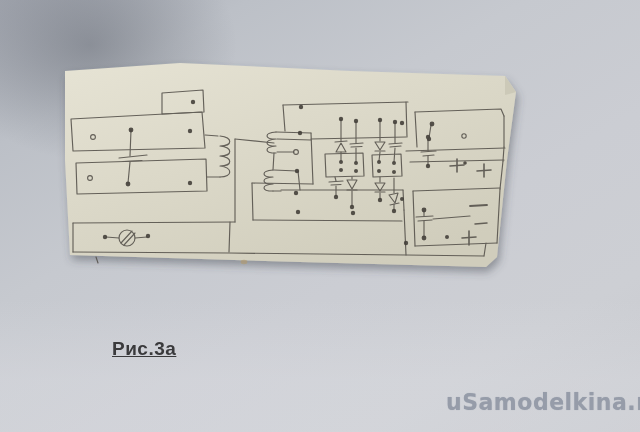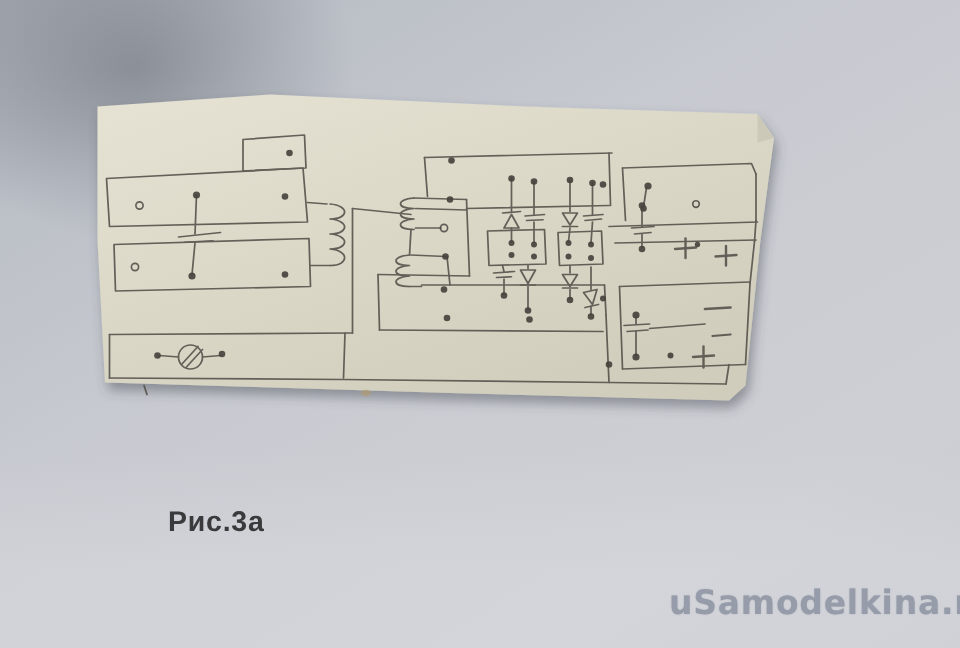--- a/index.html
+++ b/index.html
@@ -14,21 +14,21 @@
     pointer-events:none;
   }
   .bottom-light{
     position:absolute;left:0;top:300px;width:640px;height:132px;
     background:linear-gradient(180deg,rgba(255,255,255,0) 0%,rgba(222,223,228,0.35) 60%);
     pointer-events:none;
   }
   svg.sheet{position:absolute;left:0;top:0;}
   .caption{
     position:absolute;left:112px;top:338px;
-    font-size:19px;font-weight:bold;color:#3a3a3c;letter-spacing:0.5px;
+    font-size:19px;font-weight:bold;color:#3a3a3c;letter-spacing:0.5px;text-decoration:underline;
   }
   .watermark{
     position:absolute;left:446px;top:390px;width:194px;
     font-family:"DejaVu Sans",sans-serif;
     font-size:22px;font-weight:bold;color:#939aa7;opacity:0.95;
     letter-spacing:0.5px;transform:scaleY(1.02);
     text-shadow:0 0 1px rgba(147,154,167,0.6);
     white-space:nowrap;
   }
 </style>

